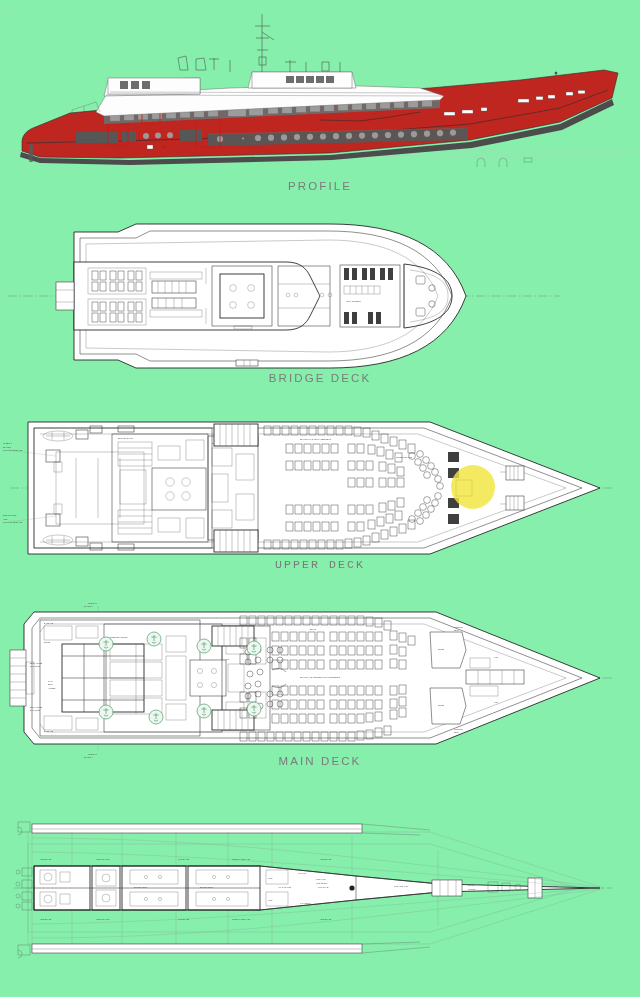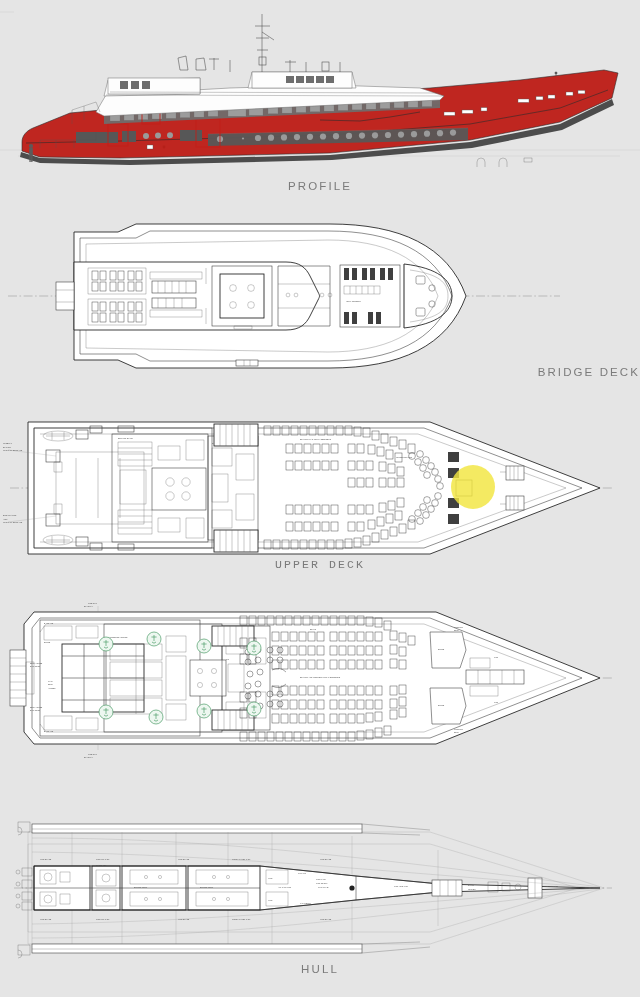--- a/index.html
+++ b/index.html
@@ -1,19 +1,19 @@
 <!DOCTYPE html>
 <html><head>
 <meta charset="utf-8">
 <title>Vessel General Arrangement</title>
 <style>
   html,body{margin:0;padding:0;background:#ffffff;}
   body{width:640px;height:997px;overflow:hidden;
        font-family:"Liberation Sans","DejaVu Sans",sans-serif;}
-  #sheet{position:relative;width:640px;height:997px;background:#e5e5e5;}
+  #sheet{position:relative;width:640px;height:997px;background:#86efac;}
 
   .view{position:absolute;left:0;width:640px;}
 
   .caption{
     position:absolute;left:0;width:640px;text-align:center;
     font-family:"Liberation Sans","DejaVu Sans",sans-serif;
     font-size:11.5px;letter-spacing:2.1px;color:#7b7b7b;
     font-weight:400;white-space:nowrap;
   }
 
@@ -370,21 +370,21 @@
       <g>
         <rect class="ml fillw" x="56" y="64" width="18" height="28"></rect>
         <line class="tl" x1="56" y1="72" x2="74" y2="72"></line>
         <line class="tl" x1="56" y1="84" x2="74" y2="84"></line>
       </g>
 
       <rect class="ml fillw" x="236" y="142" width="22" height="6"></rect>
       <line class="tl" x1="244" y1="142" x2="244" y2="148"></line>
       <line class="tl" x1="250" y1="142" x2="250" y2="148"></line>
     </svg>
-    <div class="caption" style="top:148px;text-align:right;">BRIDGE DECK</div>
+    <div class="caption" style="top:154px;">BRIDGE DECK</div>
   </div>
 
   <div class="view" style="top:410px;height:180px;">
     <svg width="640" height="155" viewBox="0 0 640 155">
       <line class="cl" x1="10" y1="78" x2="612" y2="78"></line>
 
       <path class="hl fillw" d="M 28,12 L 430,12 L 600,78 L 430,144 L 28,144 Z"></path>
       <path class="ml" d="M 34,18 L 424,18 L 582,78 L 424,138 L 34,138 Z"></path>
       <path class="tl" d="M 40,24 L 418,24 L 566,78 L 418,132 L 40,132"></path>
 
@@ -998,20 +998,21 @@
         <g>
           <circle class="grnf" cx="204" cy="48" r="7"></circle>
           <path class="grn" d="M 204,44 v6 M 201.4,46 h5.2 M 202,51 q2,2.4 4,0"></path>
         </g>
         <g>
           <circle class="grnf" cx="204" cy="113" r="7"></circle>
           <path class="grn" d="M 204,109 v6 M 201.4,111 h5.2 M 202,116 q2,2.4 4,0"></path>
         </g>
       </g>
     </svg>
+    <div class="caption" style="top:157px;">MAIN DECK</div>
   </div>
 
   <div class="view" style="top:808px;height:189px;">
     <svg width="640" height="165" viewBox="0 0 640 165">
       <line class="cl" x1="14" y1="80" x2="612" y2="80"></line>
 
       <path class="xl" d="M 28,24 L 430,24 L 604,80 L 430,136 L 28,136 Z"></path>
       <path class="xl" d="M 28,36 L 430,36 L 578,80 L 430,124 L 28,124 Z"></path>
 
       <g>
@@ -1144,16 +1145,15 @@
         <text class="micro" x="548" y="79">PEAK TANK</text>
       </g>
 
       <g class="xl">
         <path d="M 32,30 C 200,30 340,46 600,79"></path>
         <path d="M 32,130 C 200,130 340,114 600,81"></path>
         <path d="M 32,44 C 200,46 350,60 600,80"></path>
         <path d="M 32,116 C 200,114 350,100 600,80"></path>
       </g>
     </svg>
-    <div class="caption" style="top:155px;">HULL</div>
   </div>
 
 </div>
 
 </body></html>

